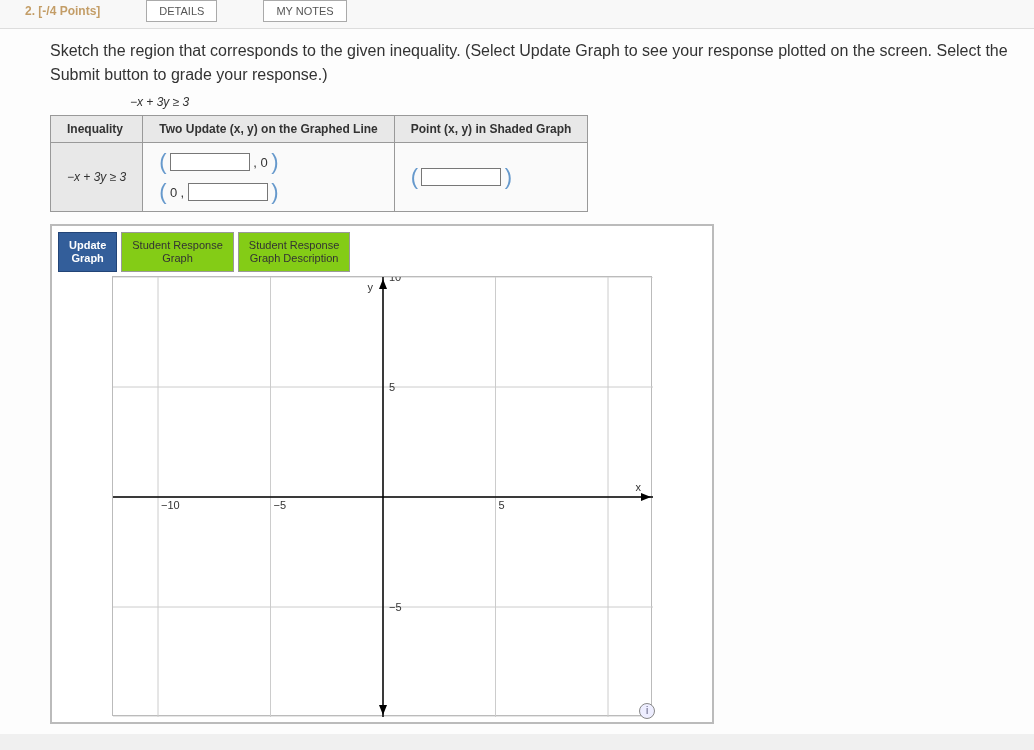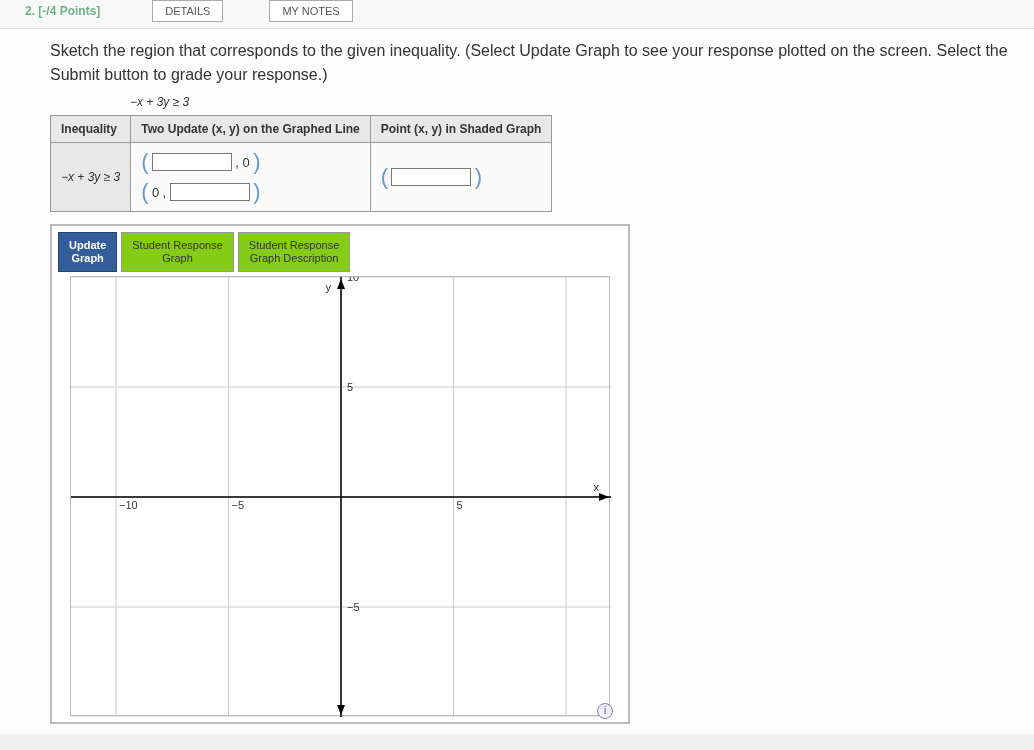--- a/index.html
+++ b/index.html
@@ -14,21 +14,21 @@
     position: relative;
   }
   .topbar {
     display: flex;
     align-items: center;
     gap: 6px;
     padding: 0 10px 6px 25px;
     background: #f8f8f8;
     border-bottom: 1px solid #ddd;
   }
-  .qnum { font-size: 12px; color: #15803d; font-weight: bold; margin-right: 6px; opacity:0.6; }
+  .qnum { font-size: 12px; color: #a16207; font-weight: bold; opacity:0.6; }
   .top-btn {
     border: 1px solid #aaa;
     background: #fff;
     color: #555;
     padding: 4px 12px;
     font-size: 11px;
     cursor: pointer;
     margin-left: 40px;
   }
   .content {
@@ -37,21 +37,21 @@
   }
   .prompt { font-size: 16px; color: #333; margin-bottom: 8px; line-height: 1.5; }
   .ineq-display { margin: 6px 0 6px 80px; font-size: 12px; font-style: italic; }
 
   table.data {
     border-collapse: collapse;
     margin-top: 4px;
   }
   table.data th, table.data td {
     border: 1px solid #999;
-    padding: 6px 10px;
+    padding: 6px 16px;
     font-size: 12px;
     background: #fafafa;
   }
   table.data th {
     background: #e8e8e8;
     font-weight: bold;
     text-align: left;
   }
   table.data td.rowhead { background: #e8e8e8; font-style: italic; }
   .pair-cell { padding: 4px 8px; }
@@ -61,21 +61,21 @@
     height: 18px;
     border: 1px solid #777;
     background: #fff;
     vertical-align: middle;
   }
   .pair-static { vertical-align: middle; font-size: 13px; }
 
   .graph-section {
     border: 2px solid #bbb;
     margin-top: 12px;
-    width: 580px;
+    width: 664px;
     padding: 6px;
     background: #fff;
   }
   .graph-tabs { display: flex; gap: 4px; margin-bottom: 4px; }
   .gtab {
     border: 1px solid #999;
     padding: 6px 10px;
     font-size: 11px;
     text-align: center;
     background: #84cc16;

